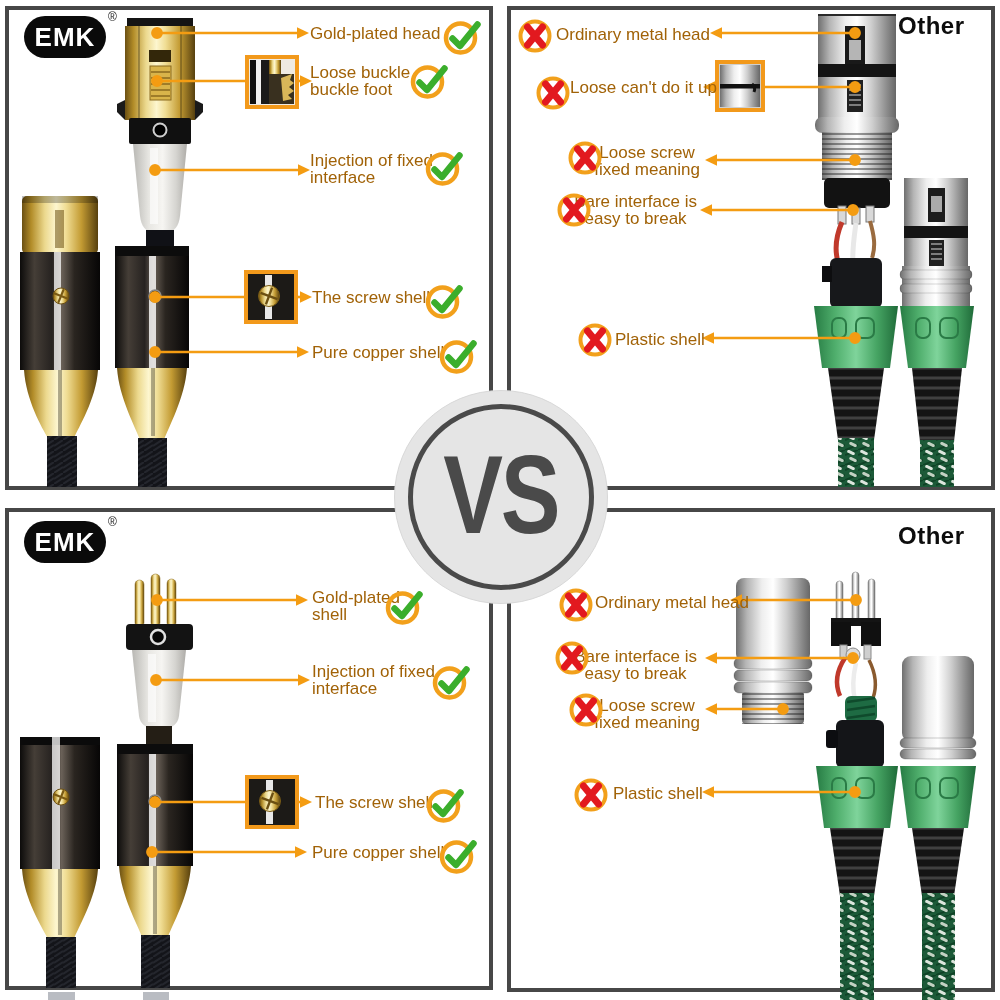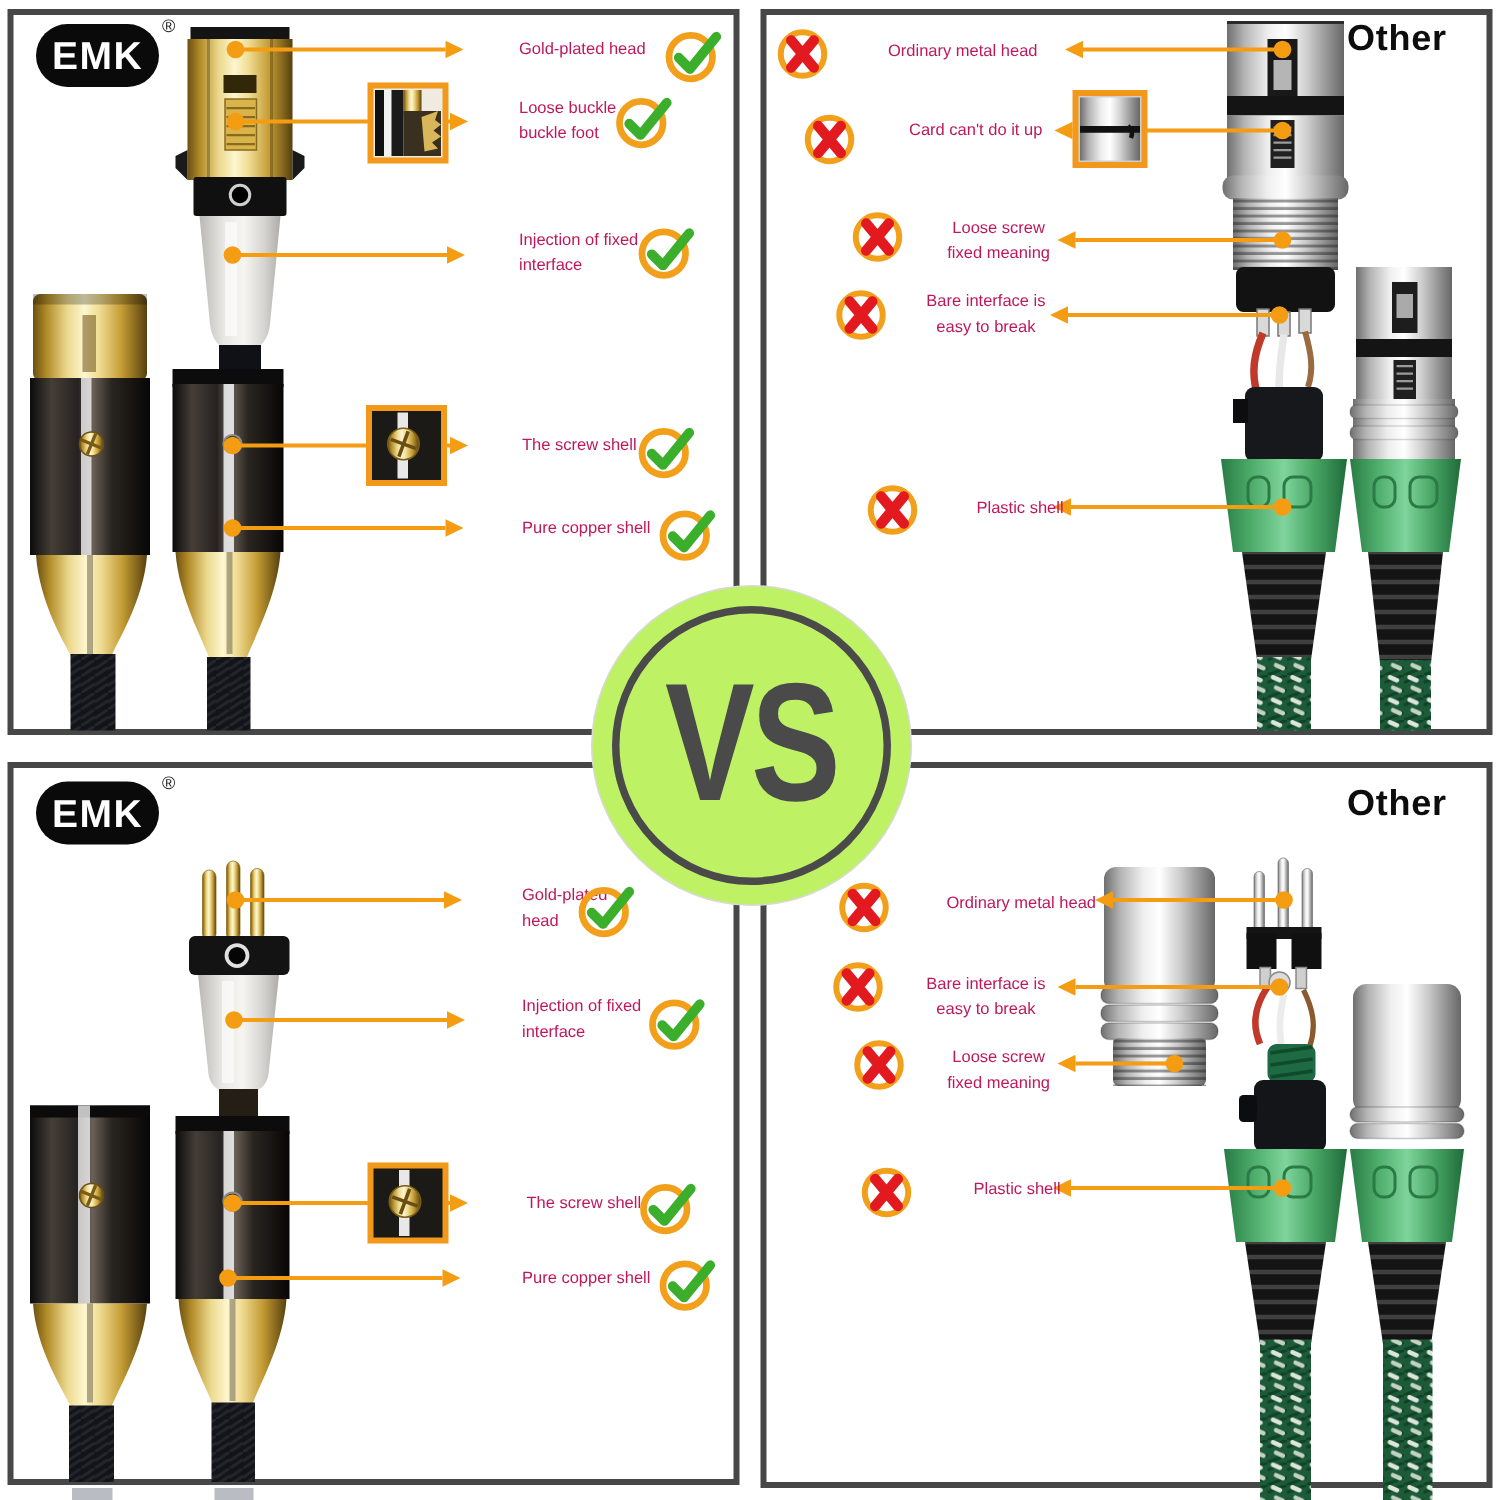--- a/index.html
+++ b/index.html
@@ -4,31 +4,31 @@
 <style>
   html,body{margin:0;padding:0;background:#fff;}
   .stage{position:relative;width:1000px;height:1000px;background:#fff;overflow:hidden;
          font-family:"Liberation Sans",sans-serif;}
   .panel{position:absolute;box-sizing:border-box;border:4px solid #474747;background:#fff;}
   #p-tl{left:5px;top:6px;width:488px;height:484px;}
   #p-tr{left:507px;top:6px;width:488px;height:484px;}
   #p-bl{left:5px;top:508px;width:488px;height:482px;}
   #p-br{left:507px;top:508px;width:488px;height:484px;}
   #art{position:absolute;left:0;top:0;width:1000px;height:1000px;}
-  .lbl{position:absolute;font-size:11px;line-height:17px;color:#be185d;white-space:nowrap;margin-left:36px;}
+  .lbl{position:absolute;font-size:17px;line-height:17px;color:#a16207;white-space:nowrap;}
   .lbl span{display:block;}
   .lbl.r{text-align:center;}
   .icon{position:absolute;width:40px;height:40px;}
   .logo{position:absolute;width:82px;height:42px;background:#0a0a0a;border-radius:21px;
         display:flex;align-items:center;justify-content:center;color:#fff;font-weight:bold;
         font-size:26px;letter-spacing:1px;}
   .rmark{position:absolute;font-size:12px;color:#1a1a1a;}
   .other-title{position:absolute;font-size:24px;font-weight:bold;color:#0d0d0d;letter-spacing:.5px;}
   .vs{position:absolute;left:394px;top:390px;width:212px;height:212px;border-radius:50%;
-      background:#bef264;border:1.5px solid #d8d8d8;display:flex;align-items:center;justify-content:center;}
+      background:#e5e5e5;border:1.5px solid #d8d8d8;display:flex;align-items:center;justify-content:center;}
   .vs::before{content:"";position:absolute;inset:13px;border:5px solid #4a4a4a;border-radius:50%;}
   .vs-text{font-size:112px;font-weight:bold;color:#4a4a4a;transform:scaleX(.8);letter-spacing:-3px;
            margin-top:-6px;}
 </style>
 </head>
 <body>
 
 <div class="stage">
 
   <div class="panel" id="p-tl"></div>
@@ -391,21 +391,21 @@
         <use href="#ic-check"></use>
       </svg></span>
   <span class="icon" style="left:425px;top:280px"><svg viewBox="0 0 40 40" width="40" height="40">
         <use href="#ic-check"></use>
       </svg></span>
   <span class="icon" style="left:439px;top:335px"><svg viewBox="0 0 40 40" width="40" height="40">
         <use href="#ic-check"></use>
       </svg></span>
 
   <div class="lbl" style="left:556px;top:26px">Ordinary metal head</div>
-  <div class="lbl" style="left:570px;top:79px">Card can't do it up</div>
+  <div class="lbl" style="left:570px;top:79px">Loose can't do it up</div>
   <div class="lbl r" style="right:300px;top:144px">
     <span>Loose screw</span>
     <span>fixed meaning</span>
   </div>
   <div class="lbl r" style="right:303px;top:193px">
     <span>Bare interface is</span>
     <span>easy to break</span>
   </div>
   <div class="lbl" style="left:615px;top:331px">Plastic shell</div>
   <span class="icon" style="left:516px;top:16px"><svg viewBox="0 0 40 40" width="40" height="40">
@@ -419,21 +419,21 @@
       </svg></span>
   <span class="icon" style="left:555px;top:190px"><svg viewBox="0 0 40 40" width="40" height="40">
         <use href="#ic-cross"></use>
       </svg></span>
   <span class="icon" style="left:576px;top:320px"><svg viewBox="0 0 40 40" width="40" height="40">
         <use href="#ic-cross"></use>
       </svg></span>
 
   <div class="lbl" style="left:312px;top:589px">
     <span>Gold-plated</span>
-    <span>head</span>
+    <span>shell</span>
   </div>
   <div class="lbl" style="left:312px;top:663px">
     <span>Injection of fixed</span>
     <span>interface</span>
   </div>
   <div class="lbl" style="left:315px;top:794px">The screw shell</div>
   <div class="lbl" style="left:312px;top:844px">Pure copper shell</div>
   <span class="icon" style="left:385px;top:586px"><svg viewBox="0 0 40 40" width="40" height="40">
         <use href="#ic-check"></use>
       </svg></span>

